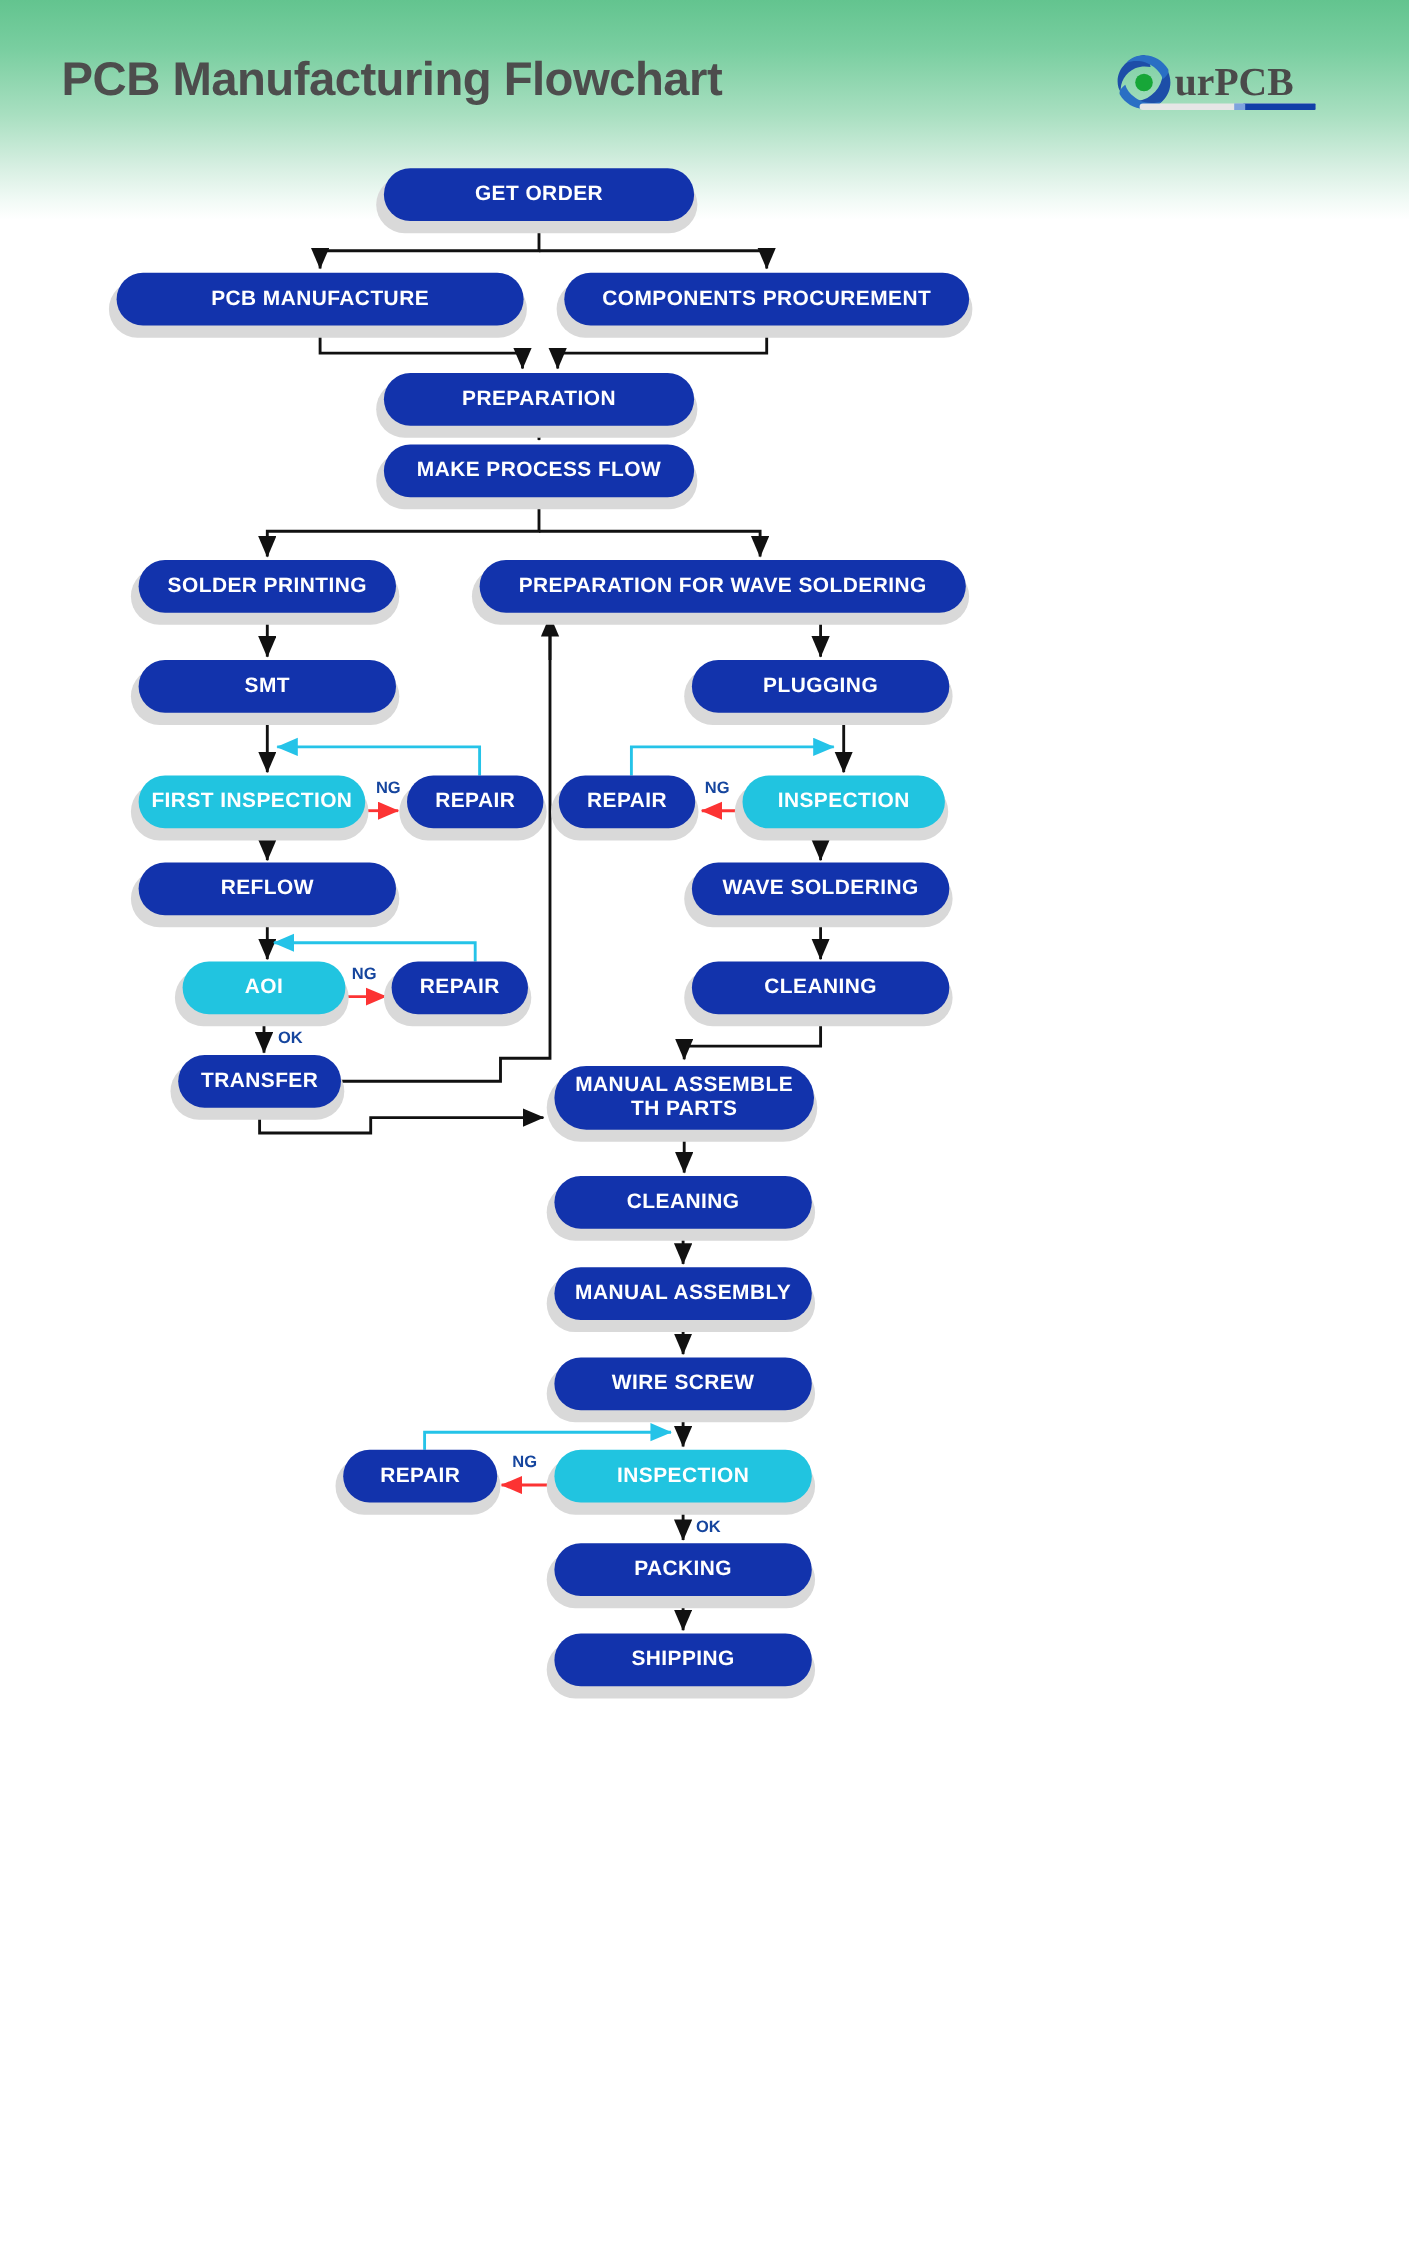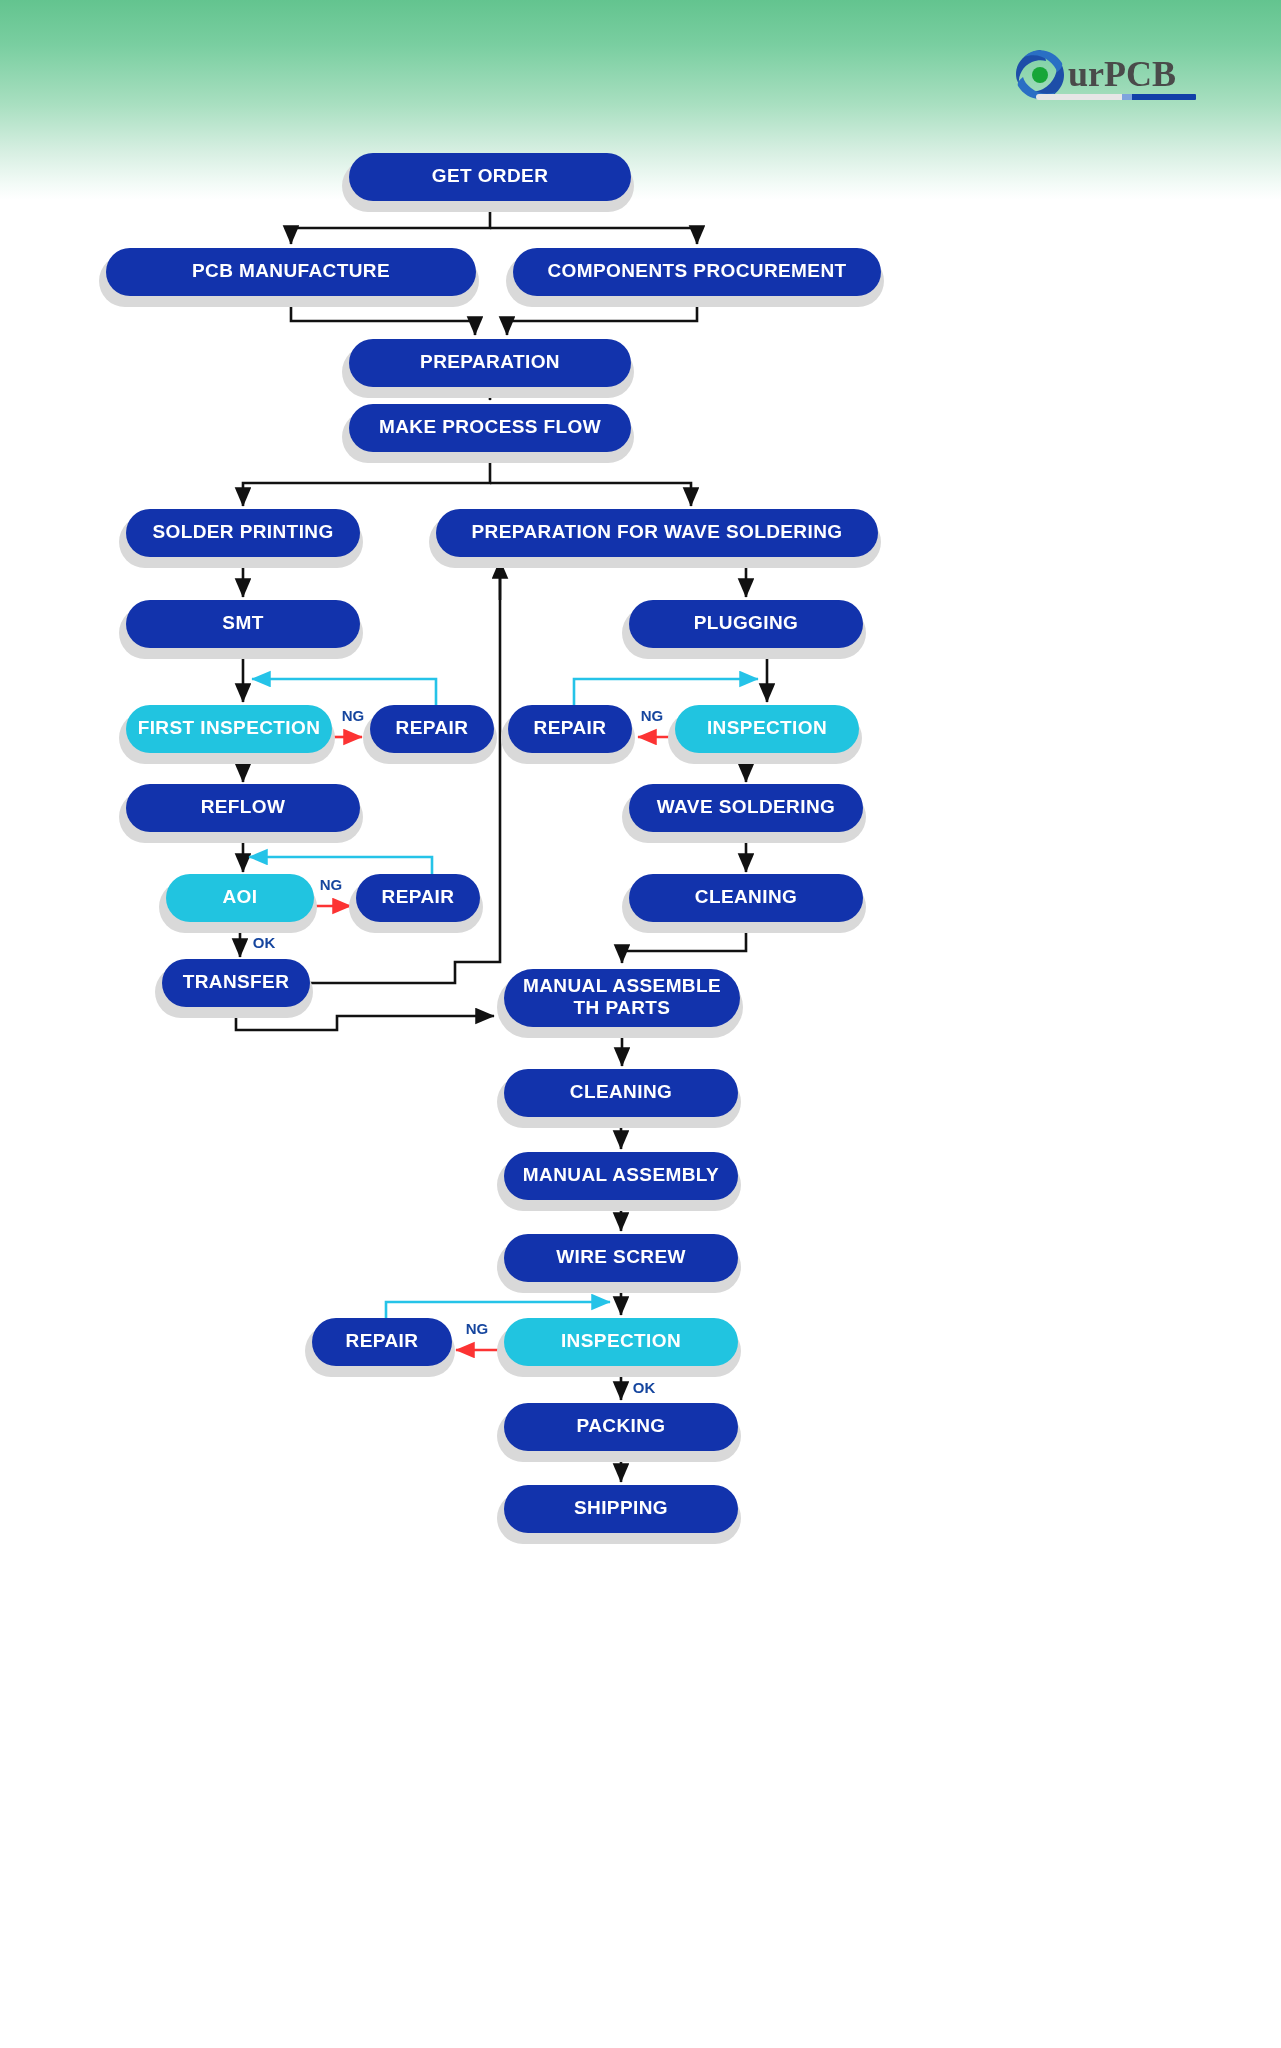--- a/index.html
+++ b/index.html
@@ -76,20 +76,21 @@
   .conn-red { fill: none; stroke: #fc3333; stroke-width: 2.6; }
   .conn-cyan { fill: none; stroke: #25c3e8; stroke-width: 2.6; }
 </style>
 </head>
 <body>
 
 <div id="page">
 
   <div id="header-band"></div>
 
+  <div id="page-title">PCB Manufacturing Flowchart</div>
 
   <svg id="logo" viewBox="0 0 190 62">
     <g>
       <path d="M30 6 C16 8 6 18 6 30 C6 34 7 37 9 40 C8 31 13 22 22 18 C27 16 32 16 36 17 C35 11 33 7 30 6 Z" fill="#1d4ea8"></path>
       <path d="M47 14 C49 27 44 39 33 45 C29 47 24 48 20 47 C24 52 29 55 33 55 C45 53 54 43 54 31 C54 24 51 18 47 14 Z" fill="#1d4ea8"></path>
       <path d="M8 42 C14 52 25 57 36 54 C40 53 43 51 46 48 C38 51 28 50 21 44 C17 41 14 37 13 33 C9 36 7 39 8 42 Z" fill="#2a6fc4"></path>
       <path d="M52 19 C46 9 35 4 24 7 C20 8 17 10 14 13 C22 10 32 11 39 17 C43 20 46 24 47 28 C51 25 53 22 52 19 Z" fill="#2a6fc4"></path>
       <circle cx="30" cy="31" r="8" fill="#17a638"></circle>
     </g>
     <text x="58" y="42" font-family="Liberation Serif, serif" font-size="36" font-weight="bold" fill="#4a4a4a">urPCB</text>

